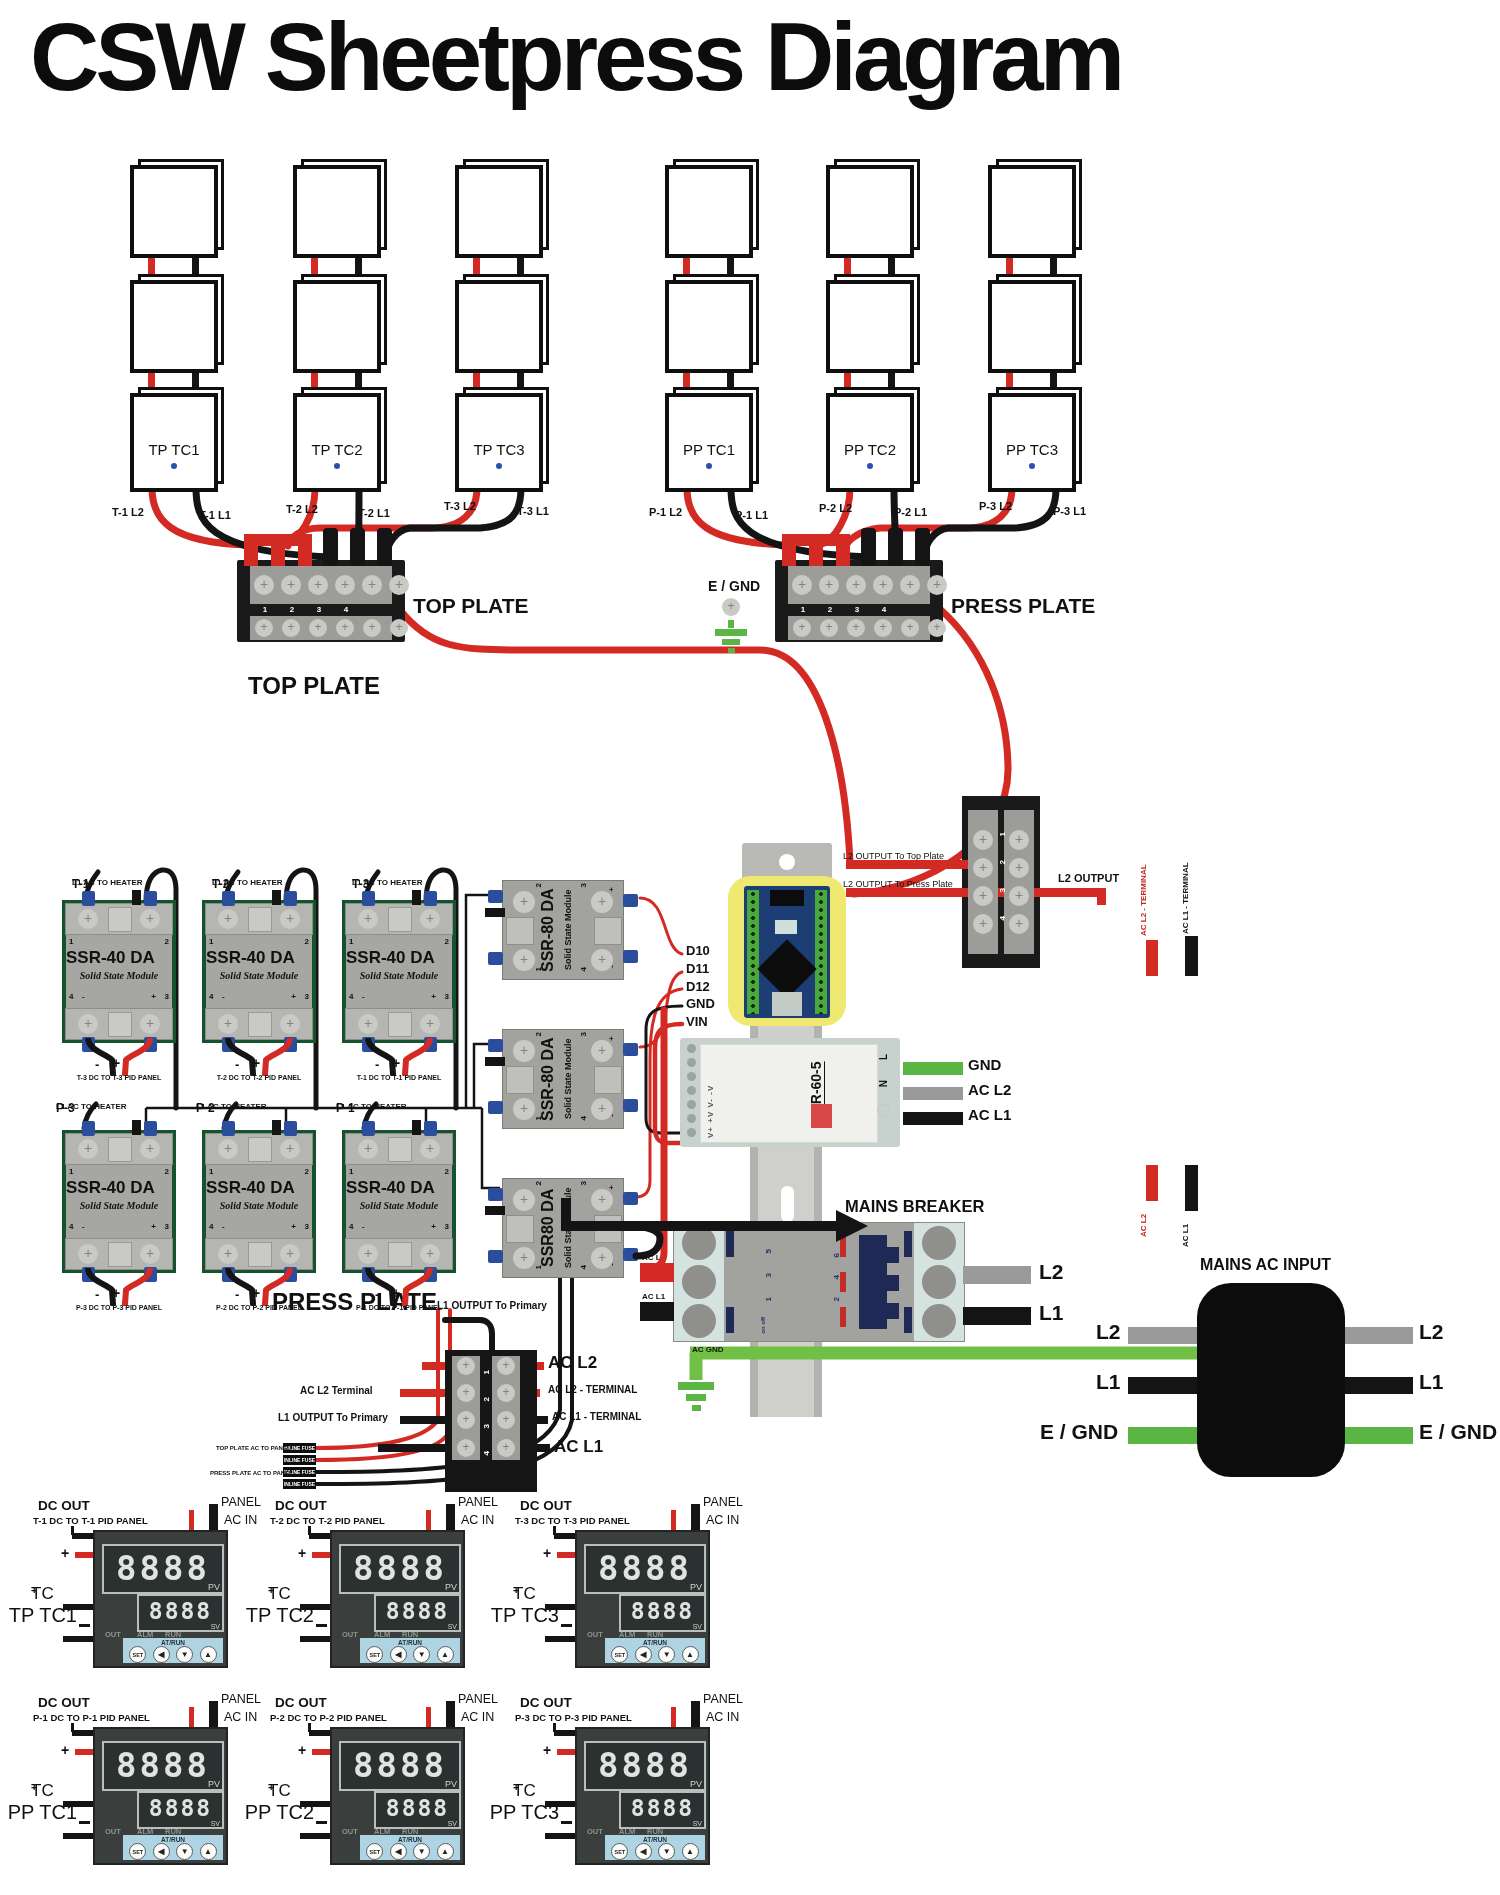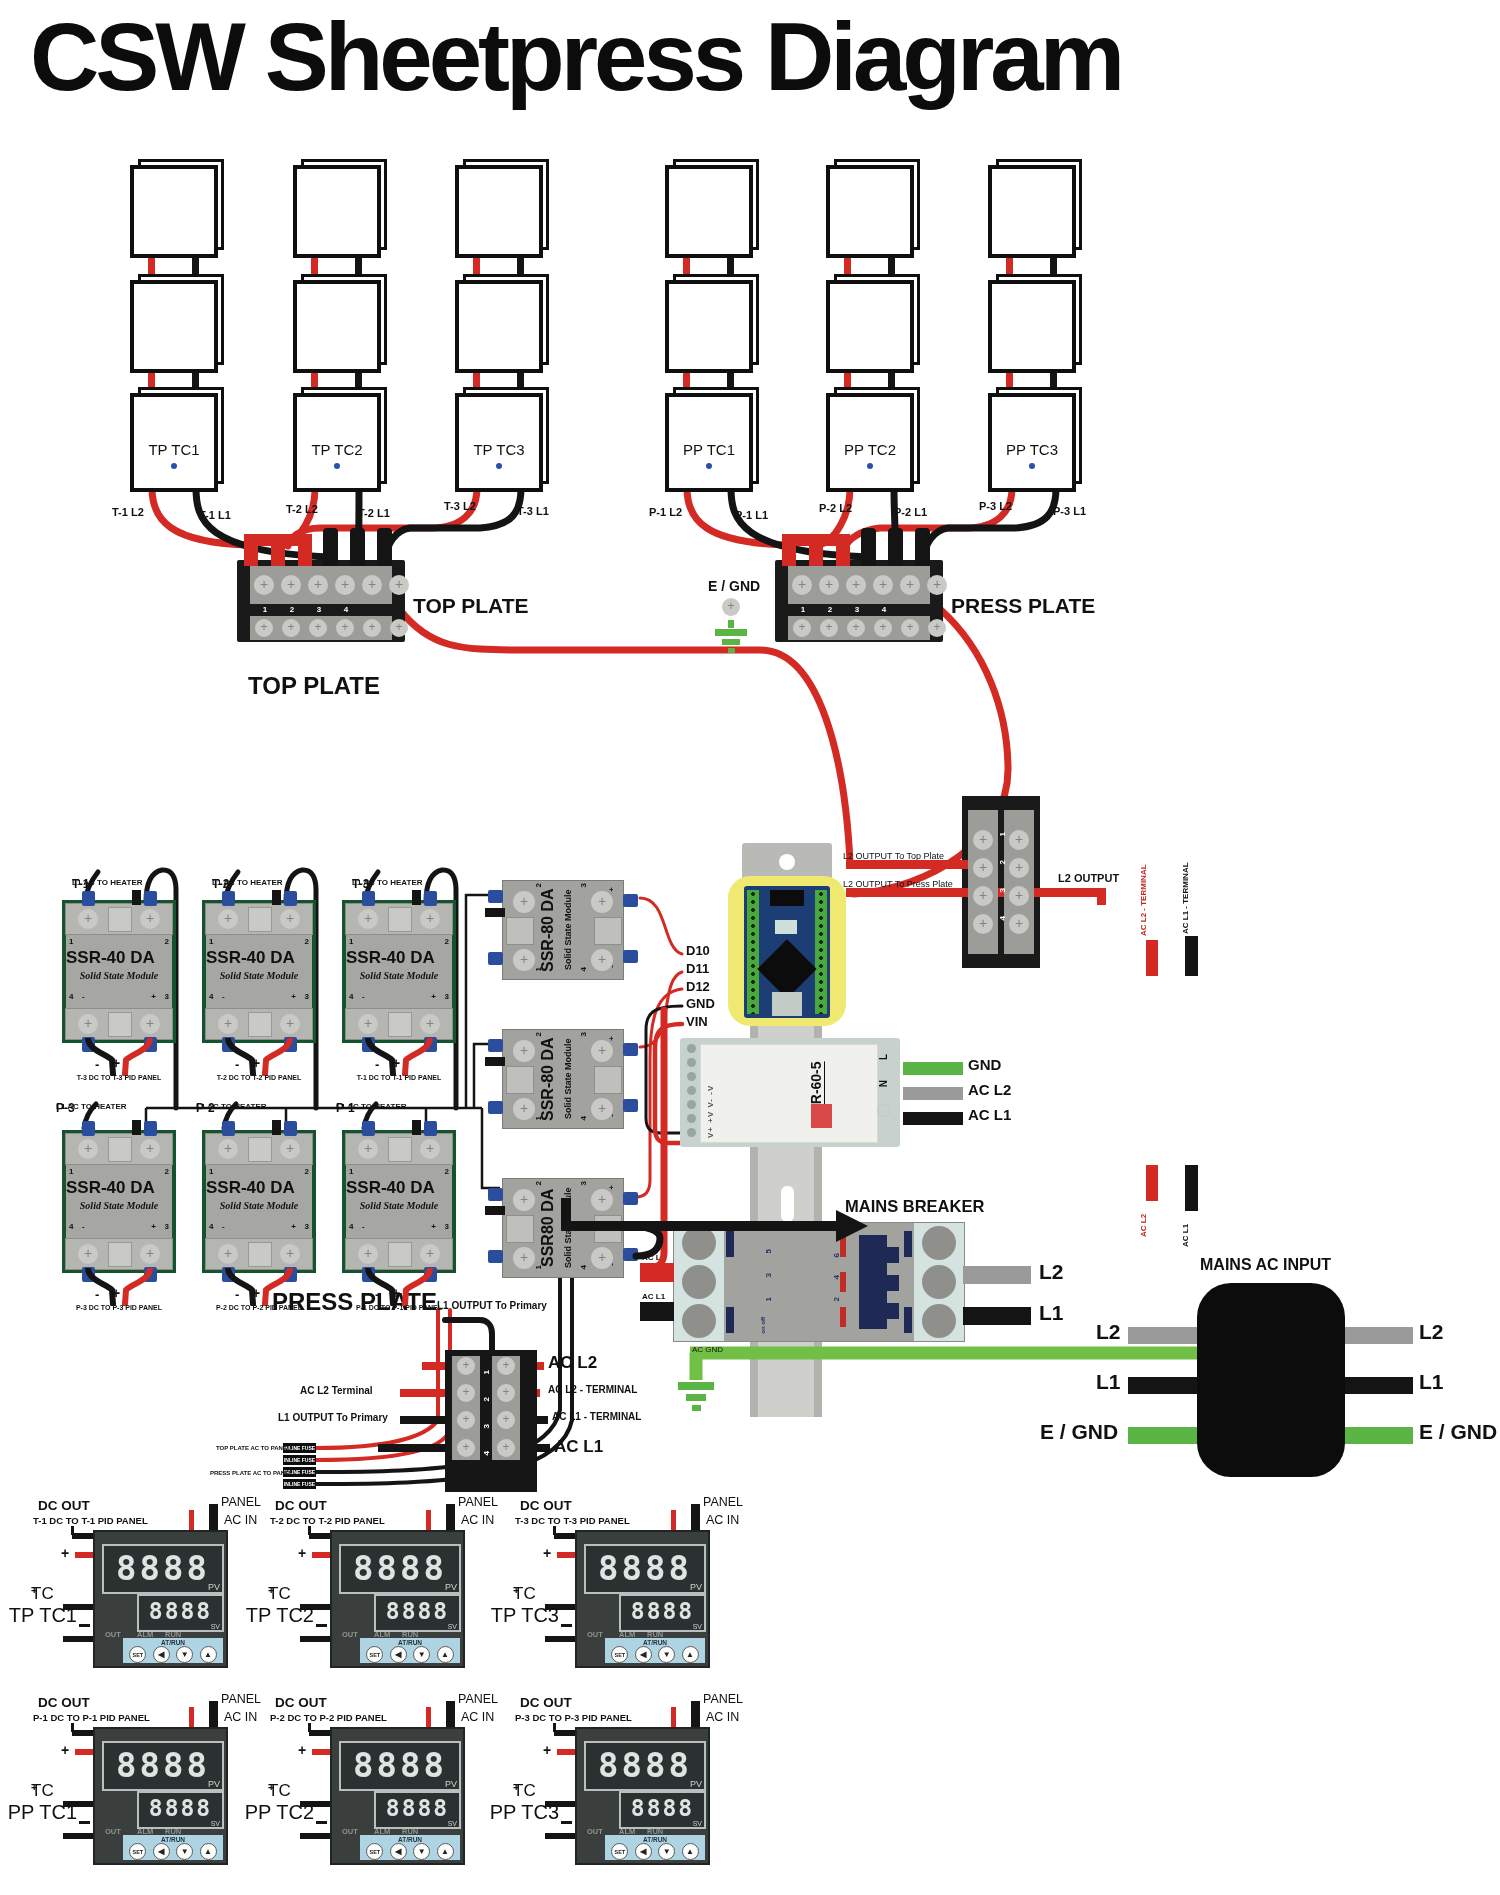--- a/index.html
+++ b/index.html
@@ -867,21 +867,21 @@
   <div style="left:640px;top:1302px;width:34px;height:19px;background:#141414"></div>
   <div style="left:963px;top:1266px;width:68px;height:18px;background:#9a9a9a"></div>
   <span class="outlab" style="left:1039px;top:1260px">L2</span>
   <div style="left:963px;top:1307px;width:68px;height:18px;background:#141414"></div>
   <span class="outlab" style="left:1039px;top:1301px">L1</span>
 
   <svg width="1500" height="1895" viewBox="0 0 1500 1895" style="left:0;top:0">
     <path d="M690,1353 L1345,1353" stroke="#71bf44" stroke-width="13" fill="none"></path>
     <path d="M696,1353 L696,1380" stroke="#71bf44" stroke-width="13" fill="none"></path>
   </svg>
-  <span style="left:692px;top:1345px;font-size:8px;font-weight:400">AC GND</span>
+  <span style="left:692px;top:1345px;font-size:8px;font-weight:700">AC GND</span>
   <div class="gbar" style="left:678px;top:1382px;width:36px;height:8px"></div>
   <div class="gbar" style="left:686px;top:1394px;width:20px;height:7px"></div>
   <div class="gbar" style="left:692px;top:1405px;width:9px;height:6px"></div>
   <span style="left:1238px;top:1360px;font-size:20px;font-weight:800;white-space:nowrap">E / GND</span>
 
   <span class="vtx rswl" style="left:1139px;top:858px;height:84px;color:#c0251f">AC L2 - TERMINAL</span>
   <span class="vtx rswl" style="left:1181px;top:854px;height:88px">AC L1 - TERMINAL</span>
   <div class="rstub" style="left:1146px;top:940px;height:36px"></div>
   <div class="rstub bk" style="left:1185px;top:936px;height:40px"></div>
   <div class="rstub" style="left:1146px;top:1165px;height:36px"></div>

